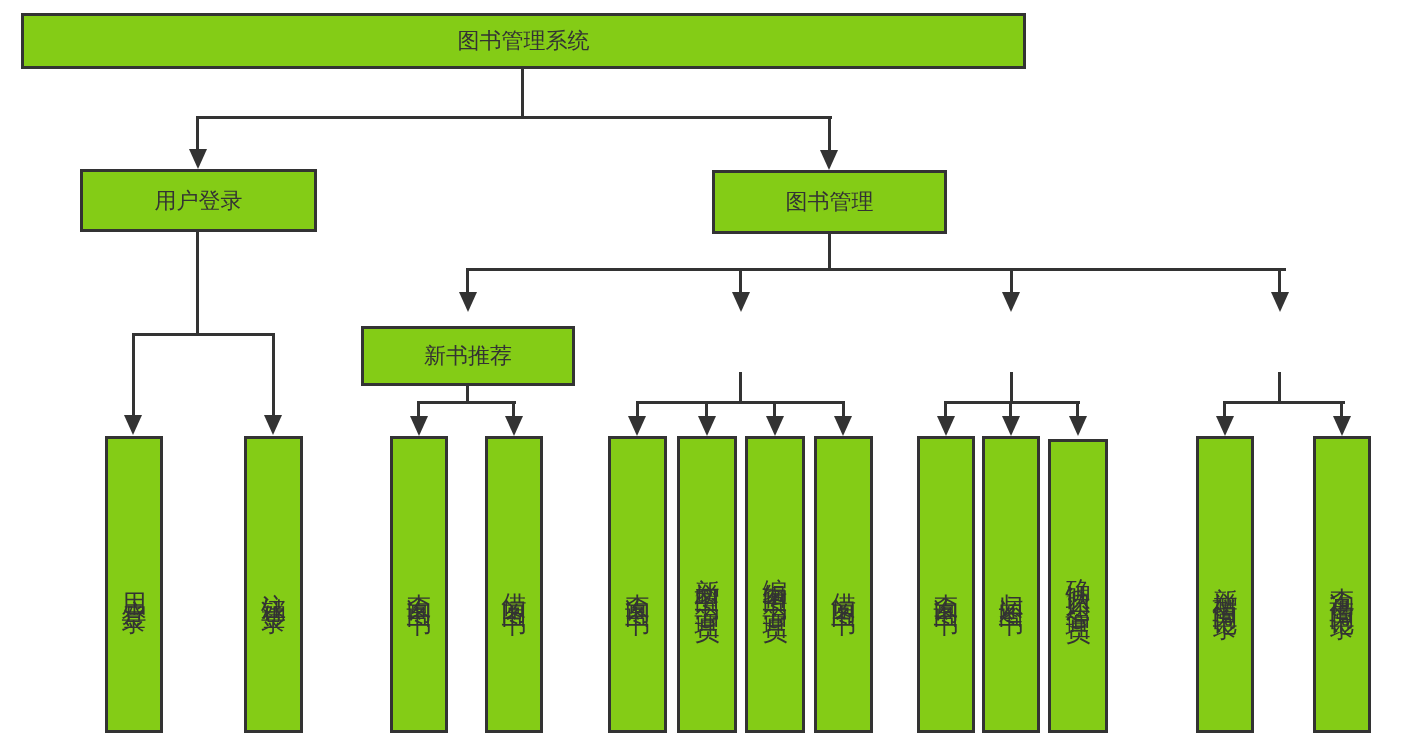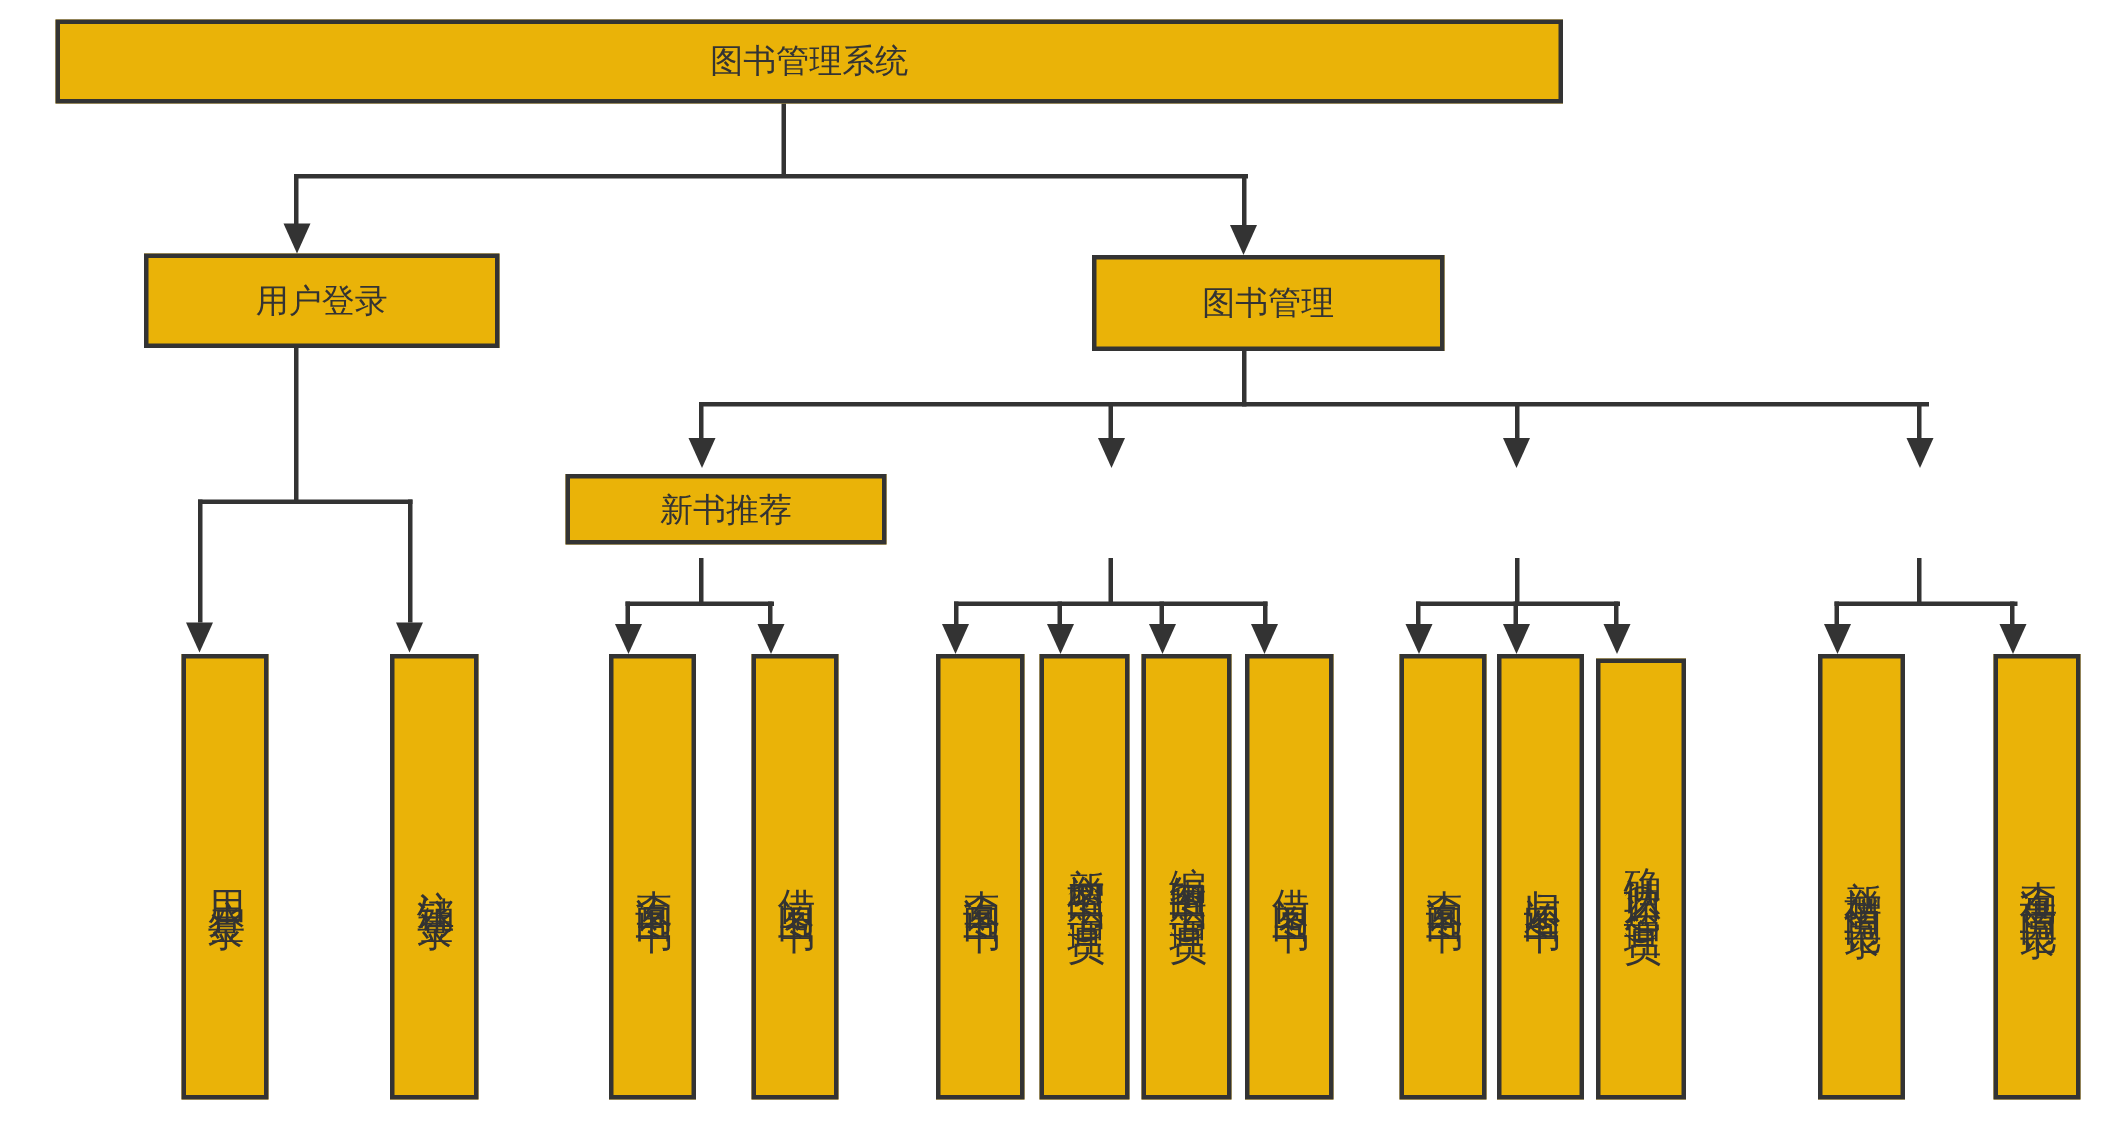--- a/index.html
+++ b/index.html
@@ -1,23 +1,23 @@
 <!DOCTYPE html>
 <html><head>
 <meta charset="utf-8">
 <style>
   html,body{margin:0;padding:0;background:#ffffff;}
   .canvas{
     position:relative;width:1405px;height:747px;background:#ffffff;overflow:hidden;
     font-family:"Liberation Sans","DejaVu Sans",sans-serif;color:#333333;
   }
   .node{
-    position:absolute;background:#eab308;border:3px solid #333333;box-sizing:border-box;
+    position:absolute;background:#84cc16;border:3px solid #333333;box-sizing:border-box;
     display:flex;align-items:center;justify-content:center;
-    font-size:22px;color:#333333;z-index:2;text-align:center;margin-left:16px;
+    font-size:22px;color:#333333;z-index:2;text-align:center;
   }
   .leaf{
     writing-mode:vertical-rl;text-orientation:mixed;
     font-size:25px;letter-spacing:6px;line-height:1;
   }
   .hline,.vline{position:absolute;background:#333333;z-index:1;}
   .hline{height:3px;}
   .vline{width:3px;}
   .arrow{
     position:absolute;width:0;height:0;z-index:3;
@@ -93,21 +93,21 @@
   <div class="vline" style="left:1340px;top:401px;height:15px;"></div>
   <div class="arrow" style="left:1216px;top:416px;"></div>
   <div class="arrow" style="left:1333px;top:416px;"></div>
 
   <div class="node" style="left:21px;top:13px;width:1005px;height:56px;">图书管理系统</div>
 
   <div class="node" style="left:80px;top:169px;width:237px;height:63px;">用户登录</div>
 
   <div class="node" style="left:712px;top:170px;width:235px;height:64px;">图书管理</div>
 
-  <div class="node" style="left:361px;top:316px;width:214px;height:47px;">新书推荐</div>
+  <div class="node" style="left:361px;top:326px;width:214px;height:60px;">新书推荐</div>
 
 
 
 
   <div class="node leaf" style="left:105px;top:436px;width:58px;height:297px;">用户登录</div>
 
   <div class="node leaf" style="left:244px;top:436px;width:59px;height:297px;">注销登录</div>
 
   <div class="node leaf" style="left:390px;top:436px;width:58px;height:297px;">查询图书</div>
 

